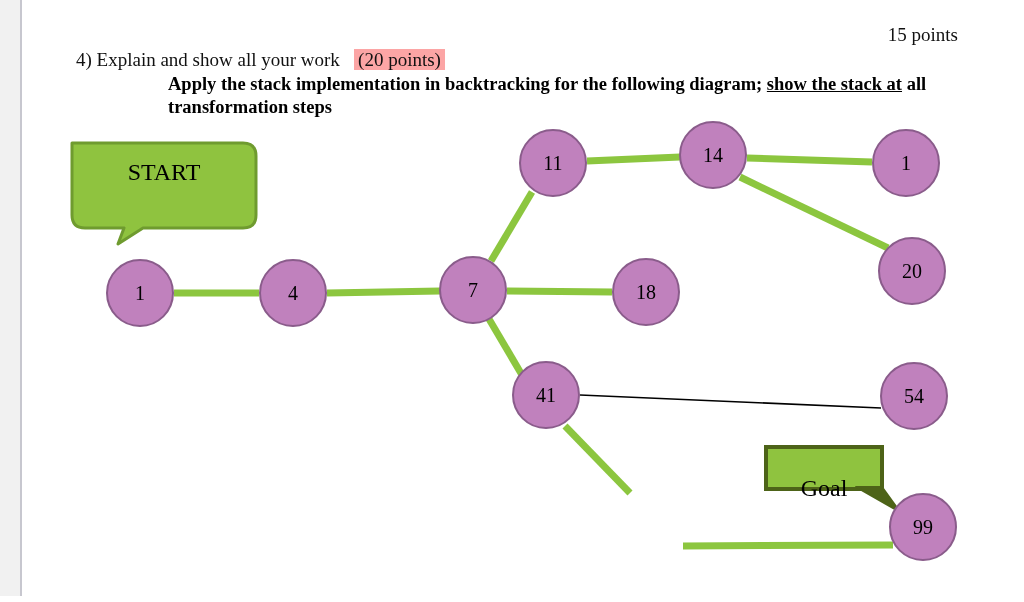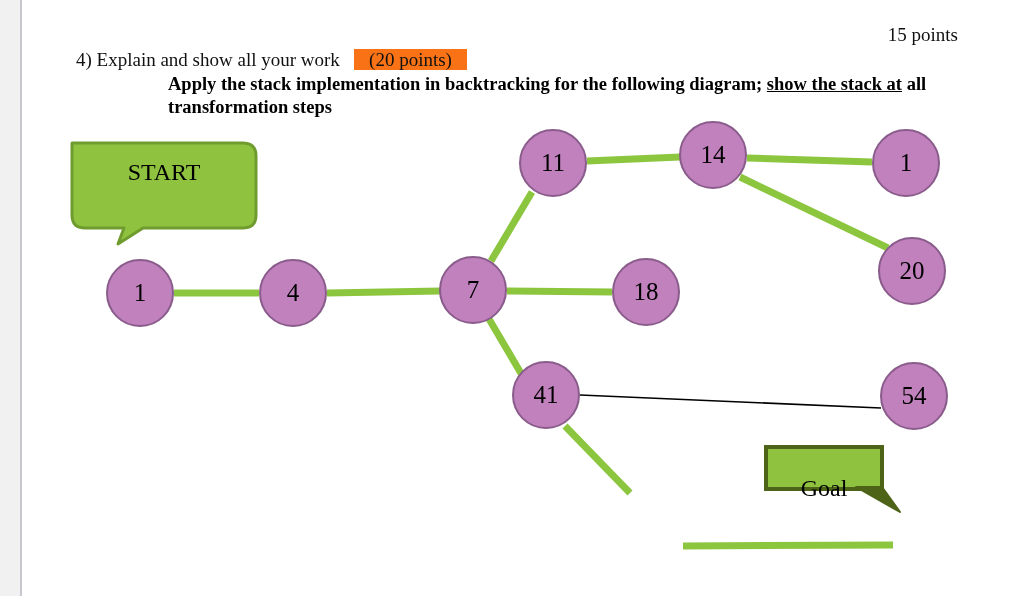--- a/index.html
+++ b/index.html
@@ -42,22 +42,22 @@
   }
   #q-line {
     position: absolute;
     left: 76px;
     top: 49px;
     font-size: 19px;
     color: #111111;
     white-space: nowrap;
   }
   #q-points {
-    background: #f97316;
-    padding: 0 15px;
+    background: #fca5a5;
+    padding: 0 4px;
   }
   #instr {
     position: absolute;
     left: 168px;
     top: 73px;
     width: 830px;
     font-size: 18.5px;
     font-weight: bold;
     line-height: 1.27;
     color: #000000;
@@ -73,21 +73,21 @@
   }
   .node {
     position: absolute;
     border-radius: 50%;
     background: #c081bd;
     border: 2px solid #8a5c8b;
     box-sizing: border-box;
     display: flex;
     align-items: center;
     justify-content: center;
-    font-size: 25px;
+    font-size: 20px;
     color: #000000;
     z-index: 3;
   }
   .callout-text {
     position: absolute;
     display: flex;
     align-items: flex-end;
     justify-content: center;
     font-size: 24px;
     color: #000000;
@@ -179,20 +179,23 @@
   </div>
   <div class="node" style="left:612px; top:258px; width:68px; height:68px;">
     <span>18</span>
   </div>
   <div class="node" style="left:512px; top:361px; width:68px; height:68px;">
     <span>41</span>
   </div>
   <div class="node" style="left:880px; top:362px; width:68px; height:68px;">
     <span>54</span>
   </div>
+  <div class="node" style="left:889px; top:493px; width:68px; height:68px;">
+    <span>99</span>
+  </div>
 
   <div class="callout-text" style="left:72px; top:152px; width:184px; height:34px;">
     <span>START</span>
   </div>
   <div class="callout-text" style="left:766px; top:450px; width:116px; height:36px;margin-top:16px;">
     <span>Goal</span>
   </div>
 
 </div>
 

